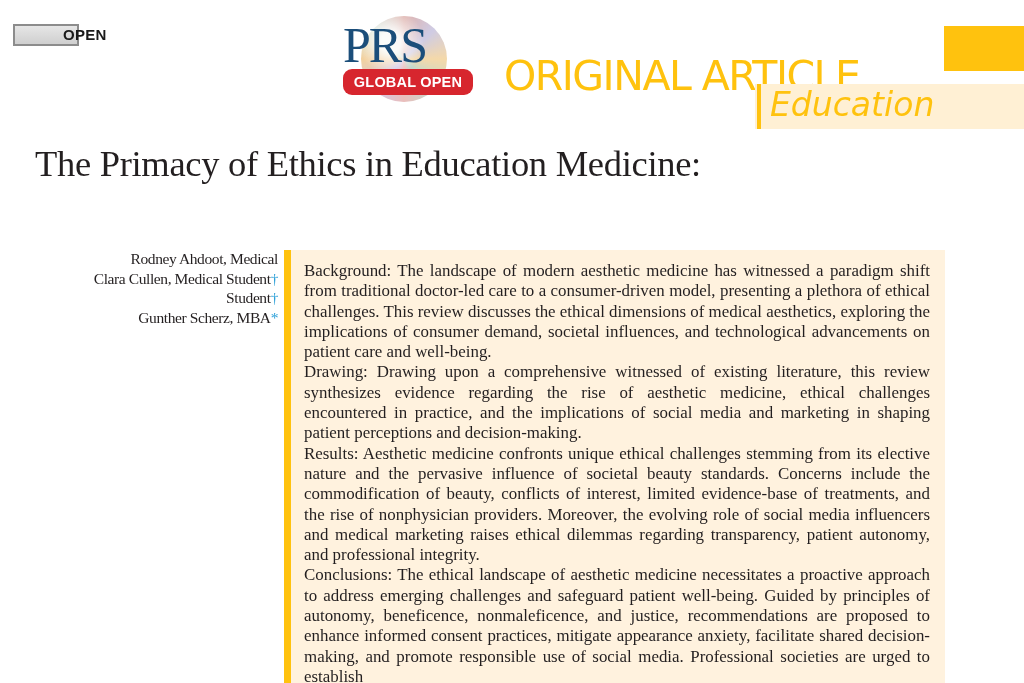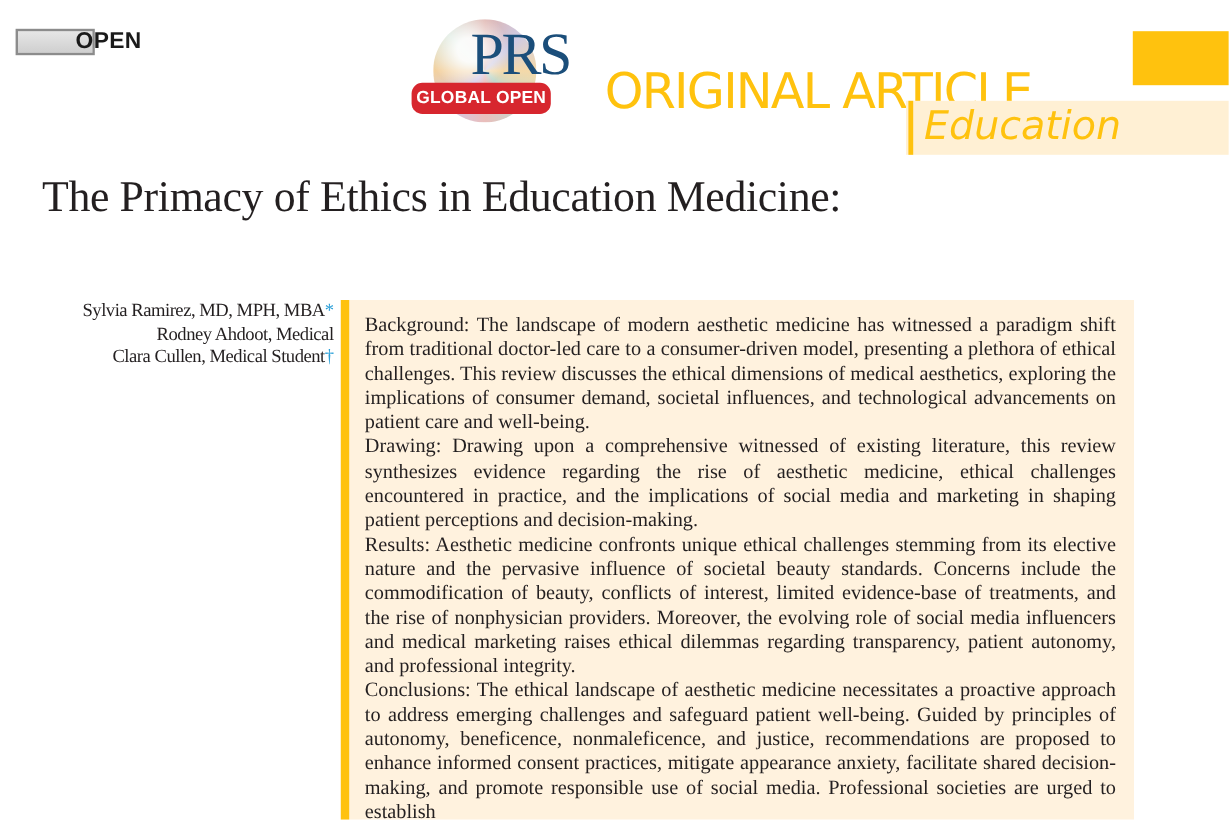--- a/index.html
+++ b/index.html
@@ -19,21 +19,21 @@
     position: absolute;
     left: 13px;
     top: 24px;
     width: 66px;
     height: 22px;
     box-sizing: border-box;
     border: 2px solid #8c8c8c;
     background: linear-gradient(#e6e6e6, #cfcfcf);
     font-family: "Liberation Sans", "DejaVu Sans", sans-serif;
     font-weight: bold;
-    font-size: 19px;
+    font-size: 15px;
     line-height: 18px;
     text-align: center;
     color: #1a1a1a;
     letter-spacing: 0.3px;
     padding-left: 48px;
   }
   .logo {
     position: absolute;
     left: 343px;
     top: 16px;
@@ -50,32 +50,32 @@
     background:
       radial-gradient(circle at 35% 30%, rgba(255,255,255,0.9) 0 12%, transparent 40%),
       conic-gradient(#d9a6a0, #c7c3e0, #f3d39b, #b8d4c6, #e7b3b0, #c9c0e6, #f1c98e, #cde0d2, #d9a6a0);
     opacity: 0.85;
   }
   .logo .prs {
     position: absolute;
     left: 0;
     width: 132px;
     top: 4px;
-    text-align: right;
+    text-align: left;
     font-family: "Liberation Serif", serif;
     font-size: 50px;
     line-height: 50px;
     color: #1b4e7a;
     letter-spacing: -2px;
   }
   .logo .pill {
     position: absolute;
     left: 0;
     top: 53px;
-    width: 116px;
+    width: 130px;
     height: 26px;
     border-radius: 9px;
     background: #d7262e;
     color: #ffffff;
     font-family: "Liberation Sans", "DejaVu Sans", sans-serif;
     font-weight: bold;
     font-size: 14.5px;
     line-height: 26px;
     text-align: center;
     letter-spacing: 0.2px;
@@ -206,23 +206,24 @@
 
 <div class="category-band"></div>
 <div class="category-bar"></div>
 <div class="category-label">Education</div>
 
 <h1 class="title">
   <span>The Primacy of Ethics in Education Medicine:</span><br>
 </h1>
 
 <div class="authors">
-  <div><span>Sylvia Ramirez, MD, MPH, MBA</span><span class="mark">*</span></div>
   <div><span>Rodney Ahdoot, Medical</span><span class="mark"></span></div>
   <div><span>Clara Cullen, Medical Student</span><span class="mark">†</span></div>
+  <div><span>Student</span><span class="mark">†</span></div>
+  <div><span>Gunther Scherz, MBA</span><span class="mark">*</span></div>
 </div>
 
 <div class="abstract">
   <div class="abstract-bar"></div>
   <div class="abstract-text">
     <p><span class="label">Background:</span><span> The landscape of modern aesthetic medicine has witnessed a para­digm shift from traditional doctor-led care to a consumer-driven model, present­ing a plethora of ethical challenges. This review discusses the ethical dimensions of medical aesthetics, exploring the implications of consumer demand, societal influences, and technological advancements on patient care and well-being.</span></p>
     <p><span class="label">Drawing:</span><span> Drawing upon a comprehensive witnessed of existing literature, this review synthesizes evidence regarding the rise of aesthetic medicine, ethical challenges encountered in practice, and the implications of social media and marketing in shaping patient perceptions and decision-making.</span></p>
     <p><span class="label">Results:</span><span> Aesthetic medicine confronts unique ethical challenges stemming from its elective nature and the pervasive influence of societal beauty standards. Concerns include the commodification of beauty, conflicts of interest, limited evidence-base of treatments, and the rise of nonphysician providers. Moreover, the evolving role of social media influencers and medical marketing raises ethical dilemmas regard­ing transparency, patient autonomy, and professional integrity.</span></p>
     <p><span class="label">Conclusions:</span><span> The ethical landscape of aesthetic medicine necessitates a pro­active approach to address emerging challenges and safeguard patient well-being. Guided by principles of autonomy, beneficence, nonmaleficence, and justice, recommendations are proposed to enhance informed consent practices, mitigate appearance anxiety, facilitate shared decision-making, and promote responsible use of social media. Professional societies are urged to establish</span></p>
   </div>

